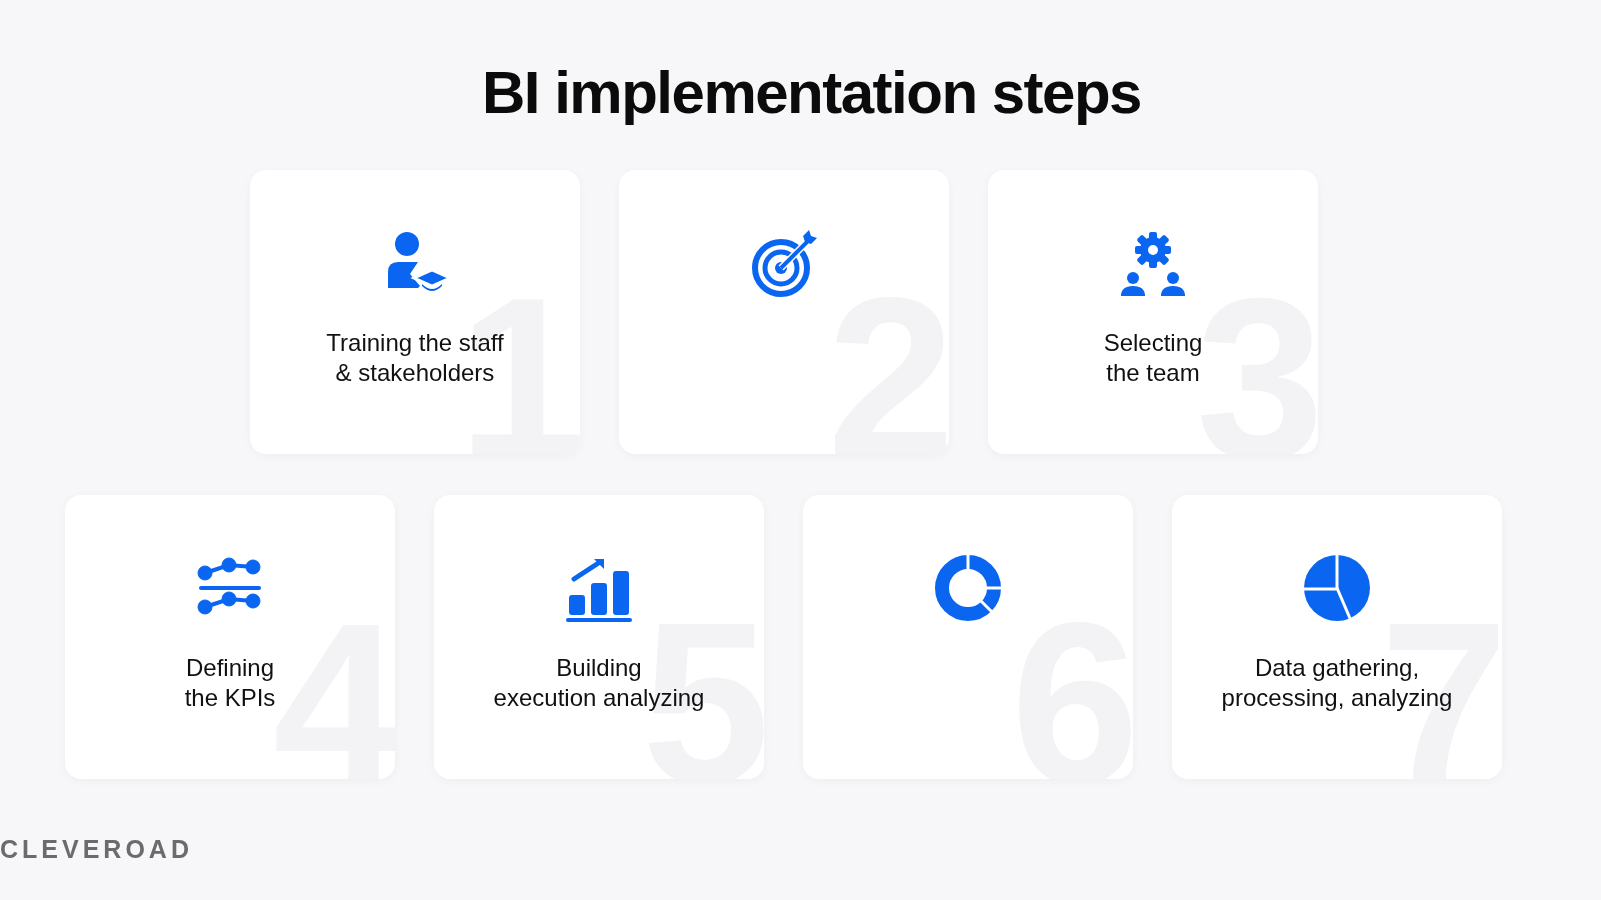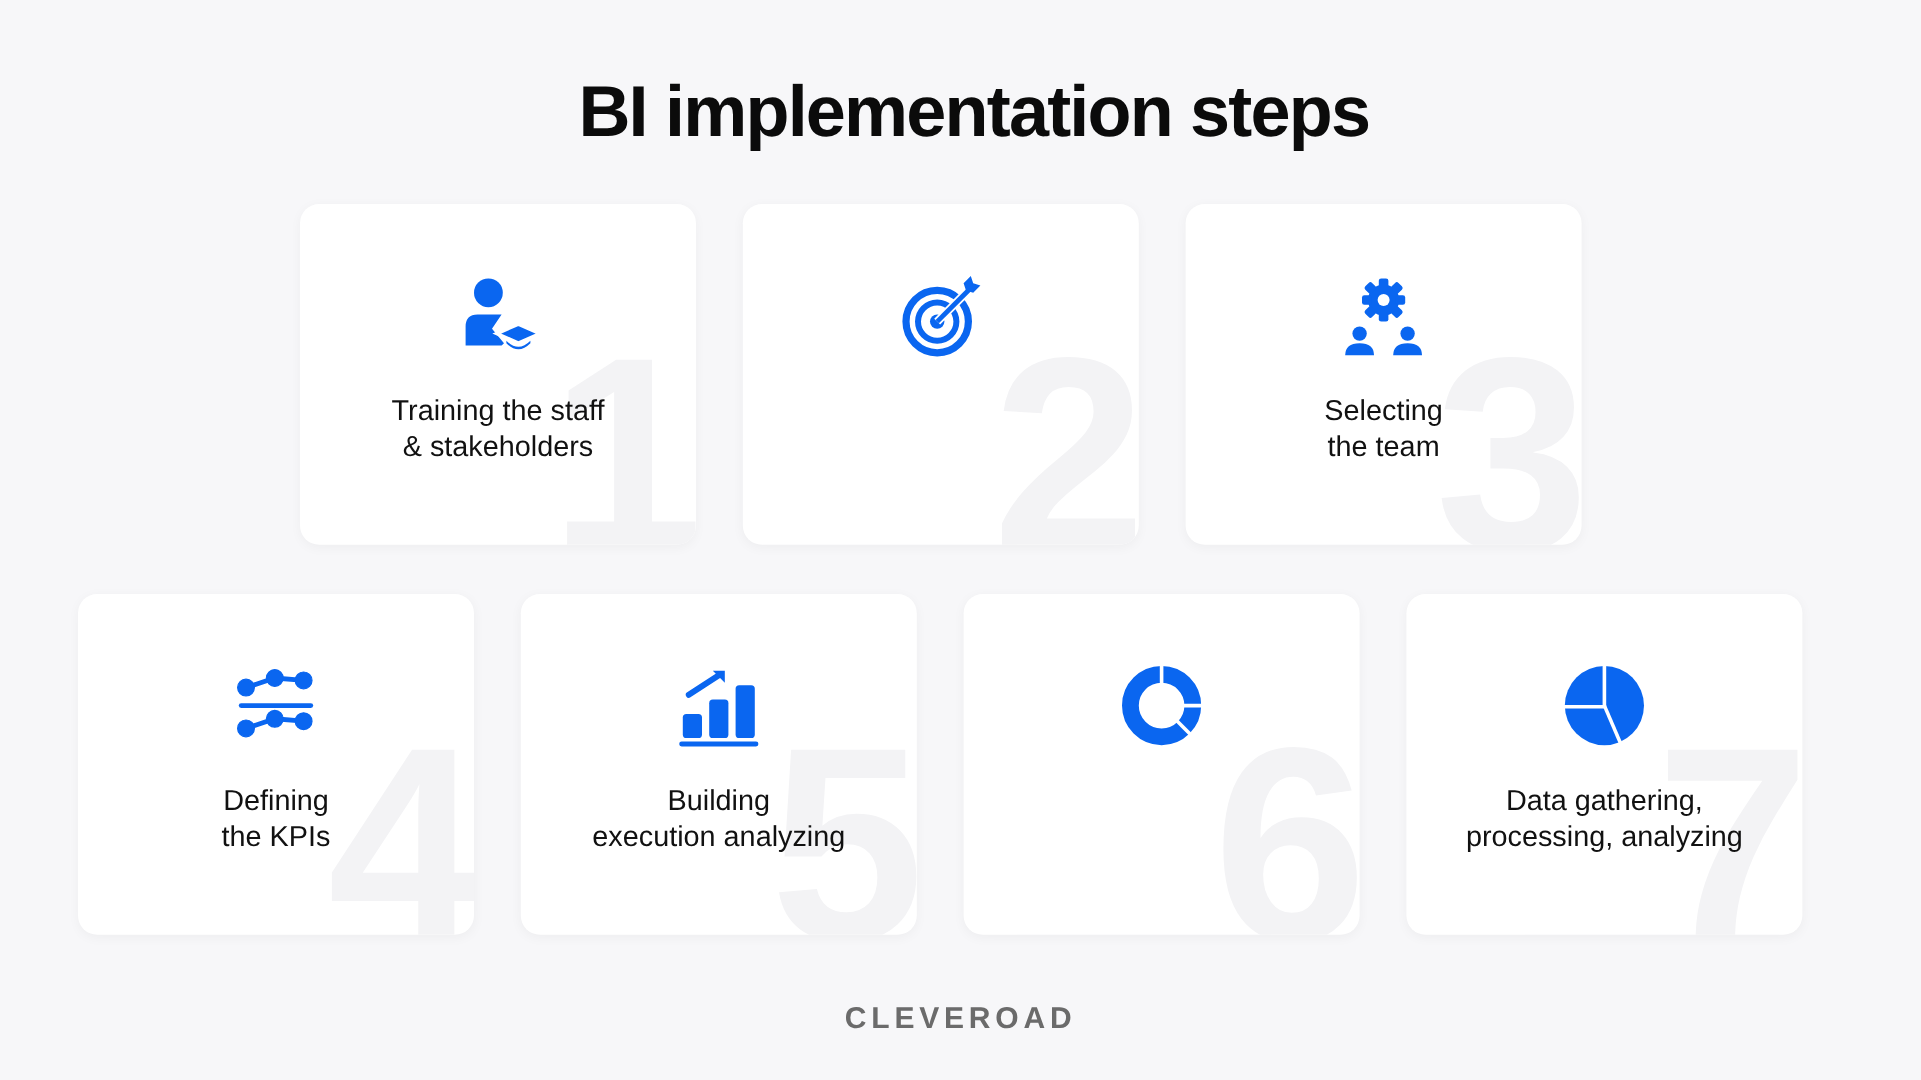--- a/index.html
+++ b/index.html
@@ -29,21 +29,21 @@
     position: absolute; left: 50%; top: 58px; width: 70px; height: 70px;
     transform: translateX(-50%);
   }
   .label {
     position: absolute; left: 0; right: 0; top: 158px;
     text-align: center; font-size: 24px; line-height: 30px;
     color: #111; white-space: pre-line;
   }
   .brand {
     position: absolute; left: 0; right: 0; top: 835px;
-    text-align: center; font-size: 25px; font-weight: 700;
+    text-align: left; font-size: 25px; font-weight: 700;
     letter-spacing: 4px; color: #6b6b6b;
   }
 </style>
 </head>
 <body>
 
 <div class="title">BI implementation steps</div>
 
 <div class="card" style="left:250px; top:170px;">
   <div class="bignum">1</div>

